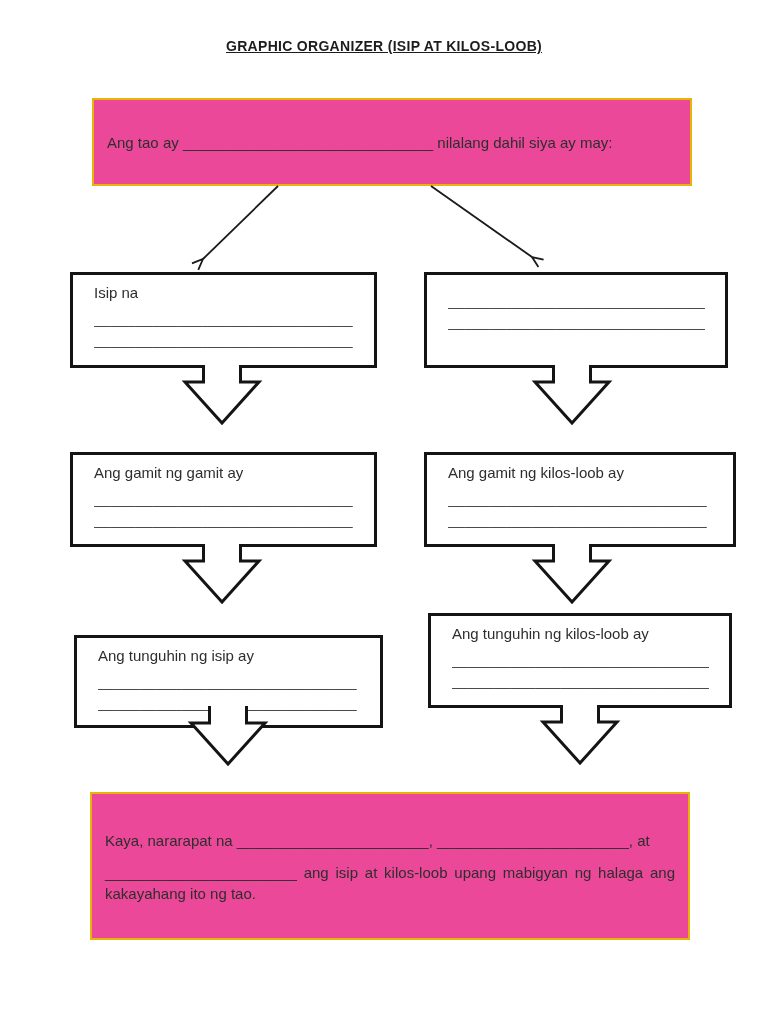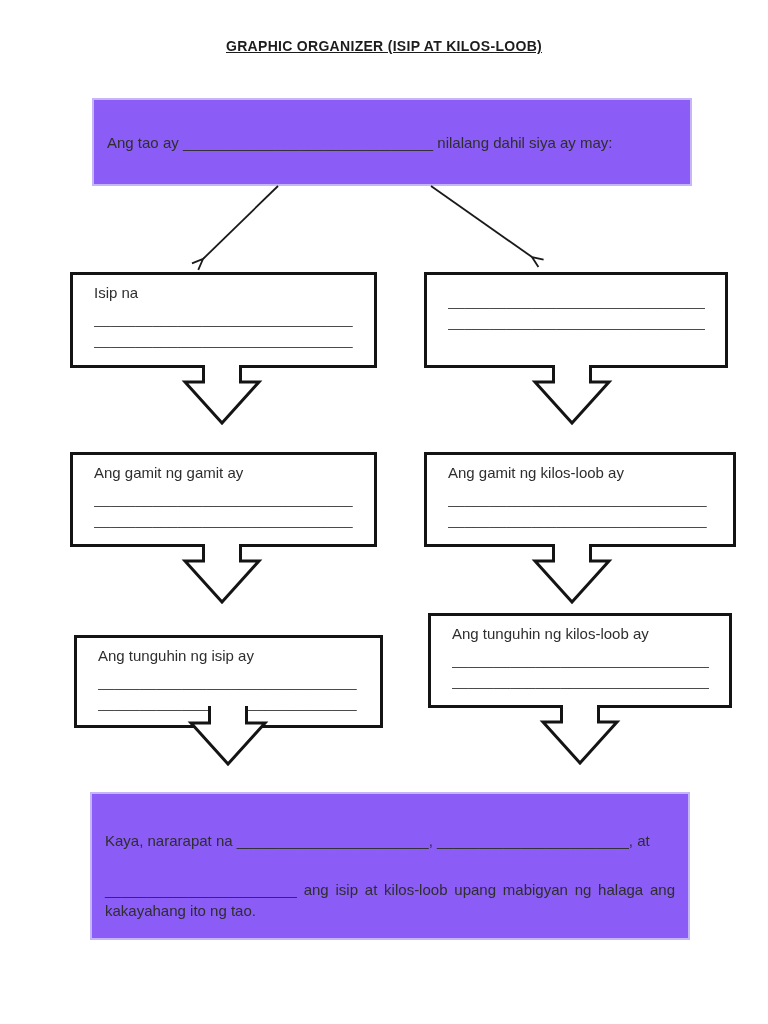--- a/index.html
+++ b/index.html
@@ -13,21 +13,21 @@
   }
   .page-title{
     position:absolute;left:0;top:38px;width:768px;
     text-align:center;
     font-size:14px;font-weight:bold;color:#1c1c1c;
     letter-spacing:.3px;
     text-decoration:underline;
   }
   .obox{
     position:absolute;box-sizing:border-box;
-    background:#8b5cf6;border:2px solid #c4b5fd;
+    background:#ec4899;border:2px solid #eab308;
     z-index:1;
   }
   .fbox{
     position:absolute;box-sizing:border-box;
     background:#ffffff;border:3px solid #141414;
     padding:9px 20px 0 21px;
     z-index:1;
   }
   .fbox-label{
     font-size:15px;line-height:18px;color:#2e2e2e;
@@ -44,21 +44,21 @@
   }
   .premise-text{
     font-size:15px;color:#2e2e2e;white-space:nowrap;
   }
   .conclusion-box{
     padding:36px 13px 0 13px;
   }
   .conclusion-line{
     font-size:15px;line-height:21px;color:#2e2e2e;
   }
-  .conclusion-line.l1{margin-bottom:28px;white-space:nowrap;}
+  .conclusion-line.l1{margin-bottom:11px;white-space:nowrap;}
   .conclusion-line.l2{text-align:justify;text-align-last:justify;}
   .arrow-svg{position:absolute;z-index:2;overflow:visible;}
 </style>
 </head>
 <body>
 
 <div class="page">
 
   <div class="page-title">GRAPHIC ORGANIZER (ISIP AT KILOS-LOOB)</div>
 

